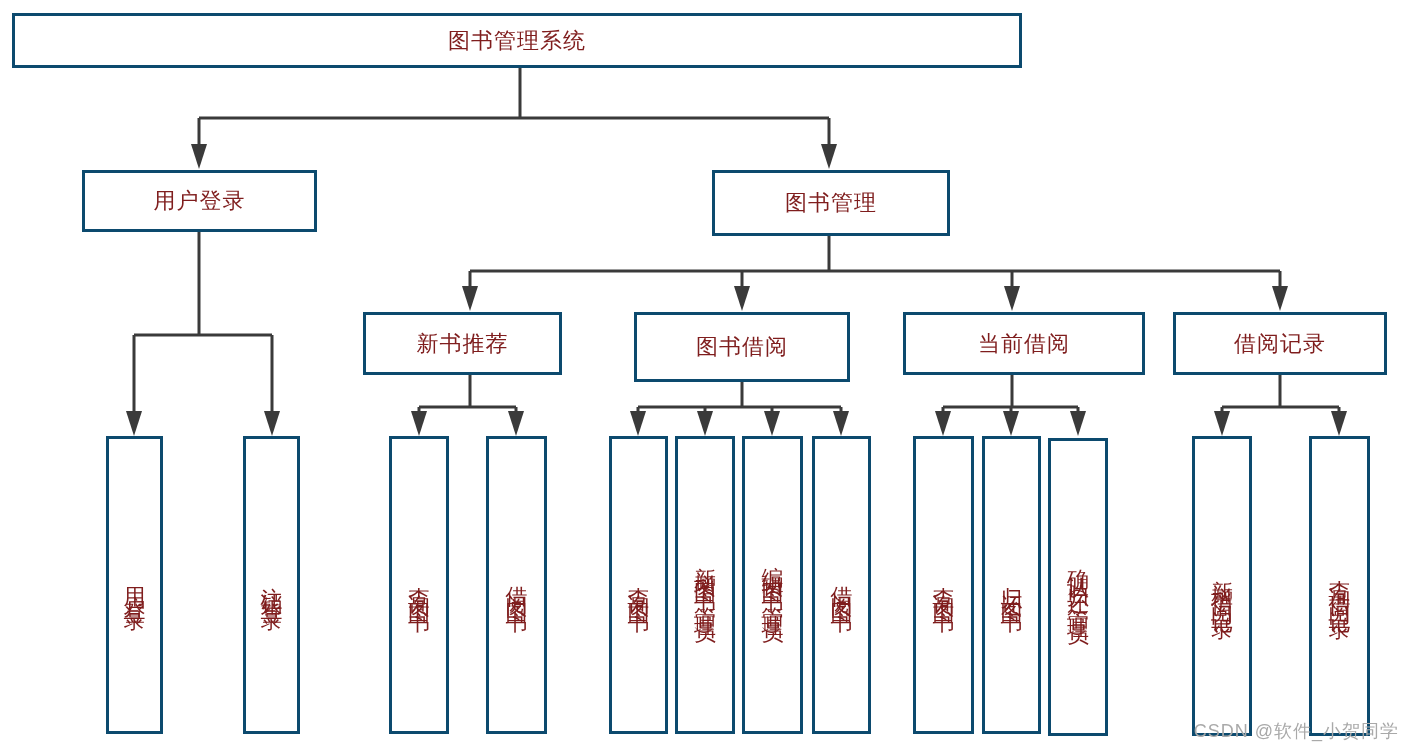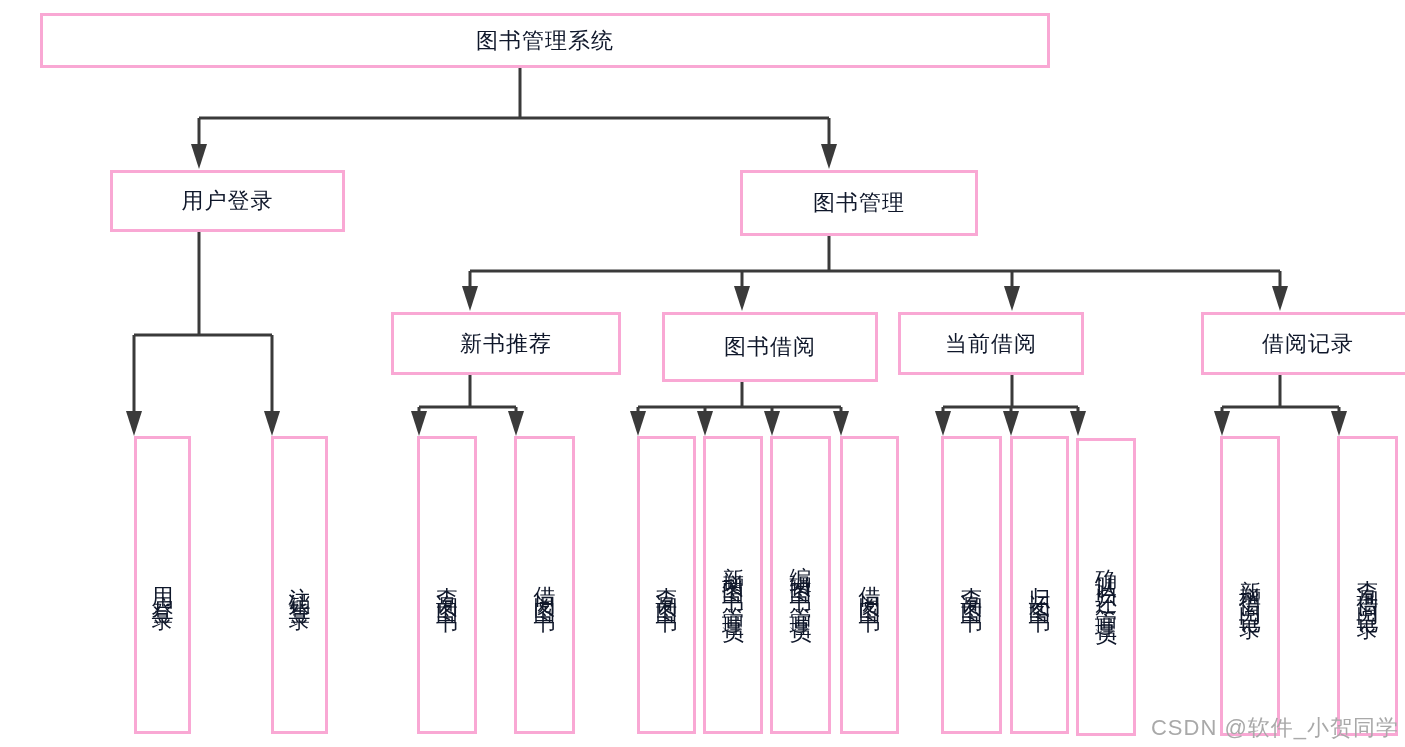--- a/index.html
+++ b/index.html
@@ -4,31 +4,31 @@
 <style>
   html,body{margin:0;padding:0;background:#ffffff;}
   .stage{
     position:relative;width:1405px;height:747px;background:#ffffff;overflow:hidden;
     font-family:"Liberation Sans","DejaVu Sans",sans-serif;
   }
   .connectors{position:absolute;left:0;top:0;z-index:0;pointer-events:none;}
   .cl{stroke:#3a3a3a;stroke-width:3;fill:none;}
   .ca{fill:#3a3a3a;stroke:none;}
   .node{
-    position:absolute;box-sizing:border-box;border:3px solid #f9a8d4;background:#ffffff;
-    display:flex;align-items:center;justify-content:center;color:#0f172a;z-index:1;margin-left:28px;
+    position:absolute;box-sizing:border-box;border:3px solid #0c4a6e;background:#ffffff;
+    display:flex;align-items:center;justify-content:center;color:#7f1d1d;z-index:1;
   }
   .h-lbl{font-size:22px;letter-spacing:1px;white-space:nowrap;}
   .v-lbl{
     writing-mode:vertical-rl;text-orientation:mixed;
     font-size:22px;line-height:1;letter-spacing:8px;white-space:nowrap;
   }
   .watermark{
     position:absolute;right:6px;bottom:4px;z-index:3;
-    font-size:22px;color:#a9a9a9;letter-spacing:1px;white-space:nowrap;margin-left:24px;
+    font-size:18px;color:#a9a9a9;letter-spacing:1px;white-space:nowrap;margin-left:24px;
   }
 </style>
 </head>
 <body>
 
 <div class="stage">
 
   <svg class="connectors" width="1405" height="747" viewBox="0 0 1405 747">
     <g>
       <path class="cl" d="M520,68 V118 M199,118 H829 M199,118 V146 M829,118 V146"></path>
@@ -76,27 +76,27 @@
     <span class="h-lbl">图书管理系统</span>
   </div>
 
   <div class="node" style="left:82px;top:170px;width:235px;height:62px">
     <span class="h-lbl">用户登录</span>
   </div>
   <div class="node" style="left:712px;top:170px;width:238px;height:66px">
     <span class="h-lbl">图书管理</span>
   </div>
 
-  <div class="node" style="left:363px;top:312px;width:230px;height:63px">
+  <div class="node" style="left:363px;top:312px;width:199px;height:63px">
     <span class="h-lbl">新书推荐</span>
   </div>
   <div class="node" style="left:634px;top:312px;width:216px;height:70px">
     <span class="h-lbl">图书借阅</span>
   </div>
-  <div class="node" style="left:870px;top:312px;width:186px;height:63px">
+  <div class="node" style="left:903px;top:312px;width:242px;height:63px">
     <span class="h-lbl">当前借阅</span>
   </div>
   <div class="node" style="left:1173px;top:312px;width:214px;height:63px">
     <span class="h-lbl">借阅记录</span>
   </div>
 
   <div class="node" style="left:106px;top:436px;width:57px;height:298px">
     <span class="v-lbl">用户登录</span>
   </div>
   <div class="node" style="left:243px;top:436px;width:57px;height:298px">

